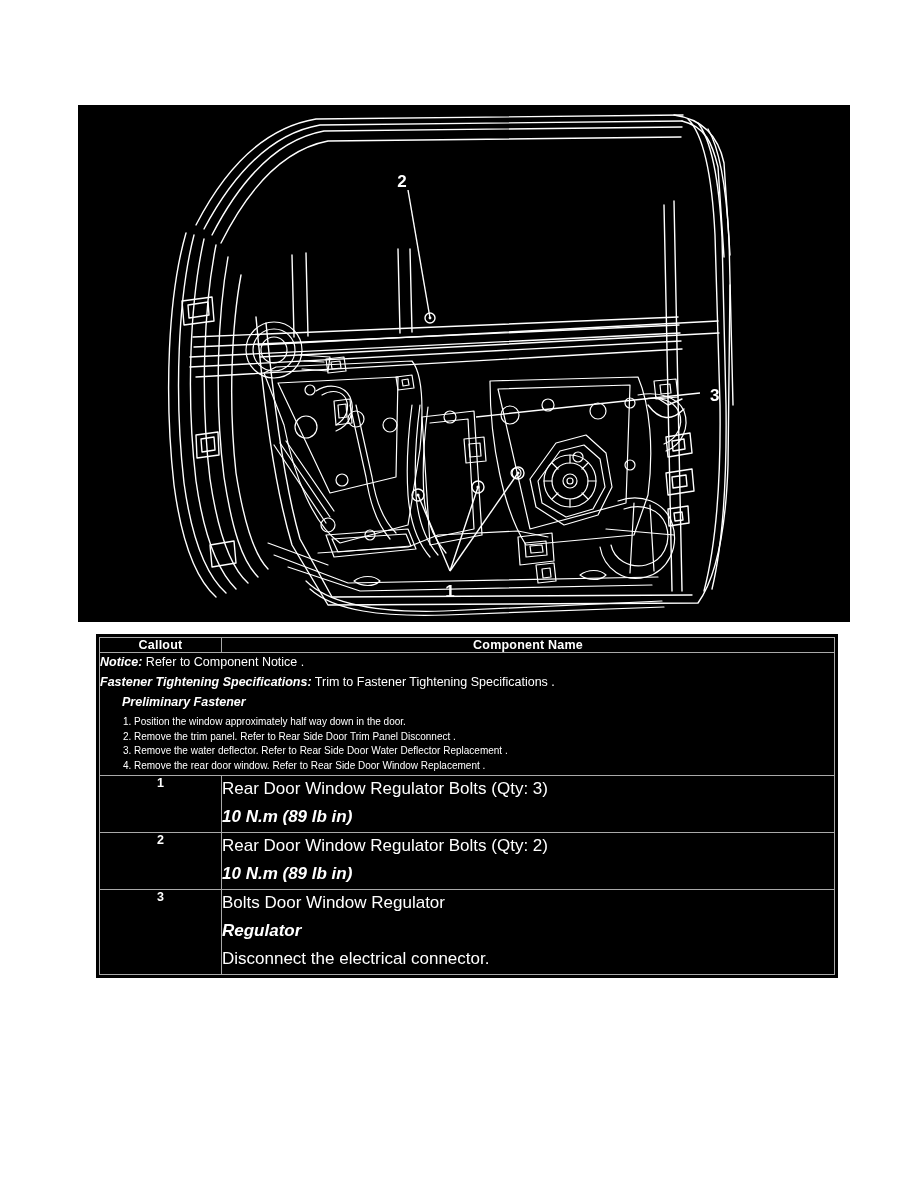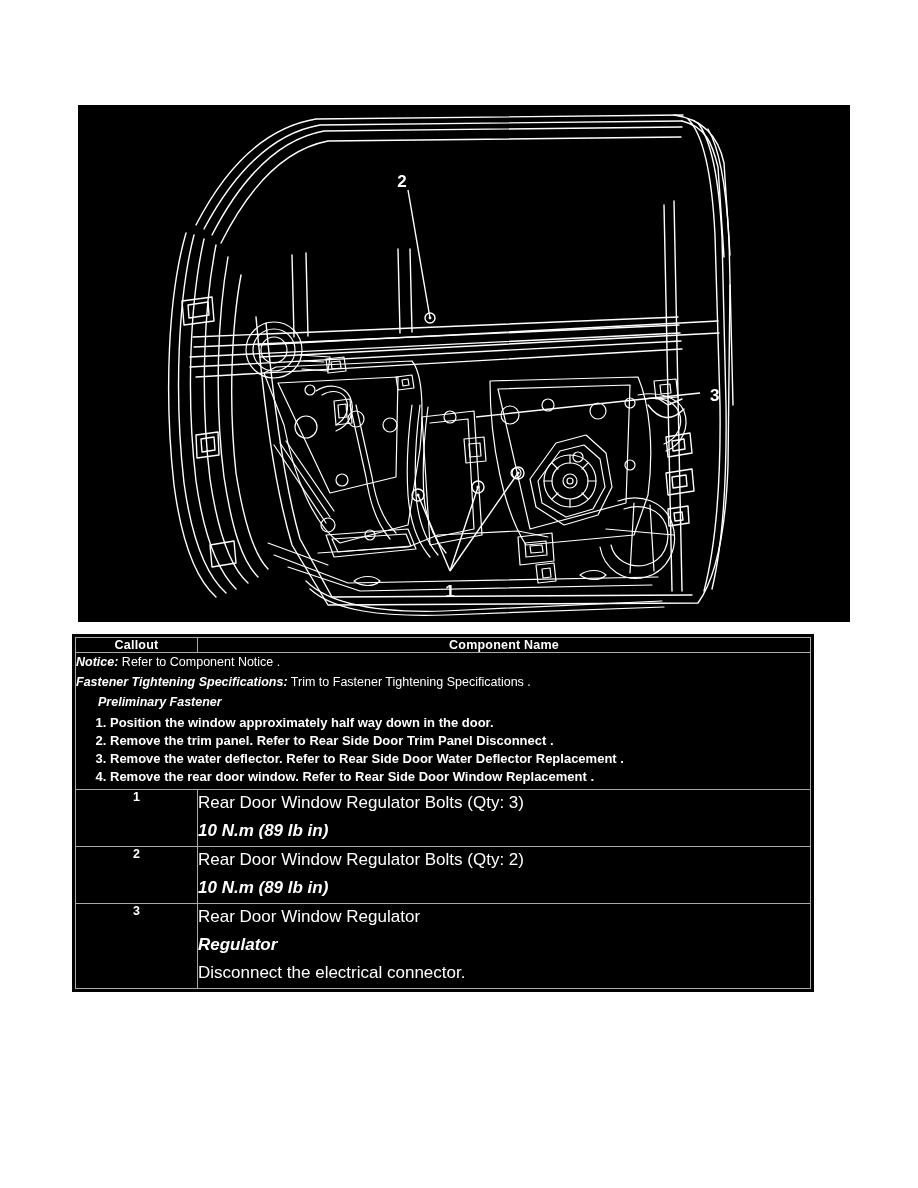--- a/index.html
+++ b/index.html
@@ -34,21 +34,21 @@
   .callout-num {
     font-family: "Liberation Sans", sans-serif;
     font-size: 17px;
     font-weight: bold;
     fill: #ffffff;
   }
 
   
   #spec-table-frame {
     position: absolute;
-    left: 72px;
+    left: 96px;
     top: 634px;
     width: 742px;
     background: #000000;
     padding: 3px;
     box-sizing: border-box;
   }
   table.spec {
     width: 100%;
     border-collapse: collapse;
     background: #000000;
@@ -84,22 +84,21 @@
   }
   td.block .line.indent {
     padding-left: 22px;
   }
   .b { font-weight: bold; font-style: italic; }
 
   ol.prelim {
     margin: 2px 0 2px 0;
     padding-left: 34px;
     list-style: decimal;
-    font-size: 13px;
-    font-weight: bold;
+    font-size: 10px;
   }
   ol.prelim li {
     padding: 1px 0 2px 0;
     line-height: 1.15;
     white-space: nowrap;
   }
 
   td.callout-cell {
     text-align: center;
     vertical-align: middle;
@@ -344,20 +343,20 @@
         <td class="callout-cell">2</td>
         <td class="name-cell">
           <div class="row-line">Rear Door Window Regulator Bolts (Qty: 2)</div>
           <div class="row-line b">10 N.m (89 lb in)</div>
         </td>
       </tr>
 
       <tr>
         <td class="callout-cell">3</td>
         <td class="name-cell">
-          <div class="row-line">Rear Door Window Regulator</div>
+          <div class="row-line">Bolts Door Window Regulator</div>
           <div class="row-line b">Regulator</div>
           <div class="row-line">Disconnect the electrical connector.</div>
         </td>
       </tr>
     </tbody>
   </table>
 </div>
 
 </body></html>

